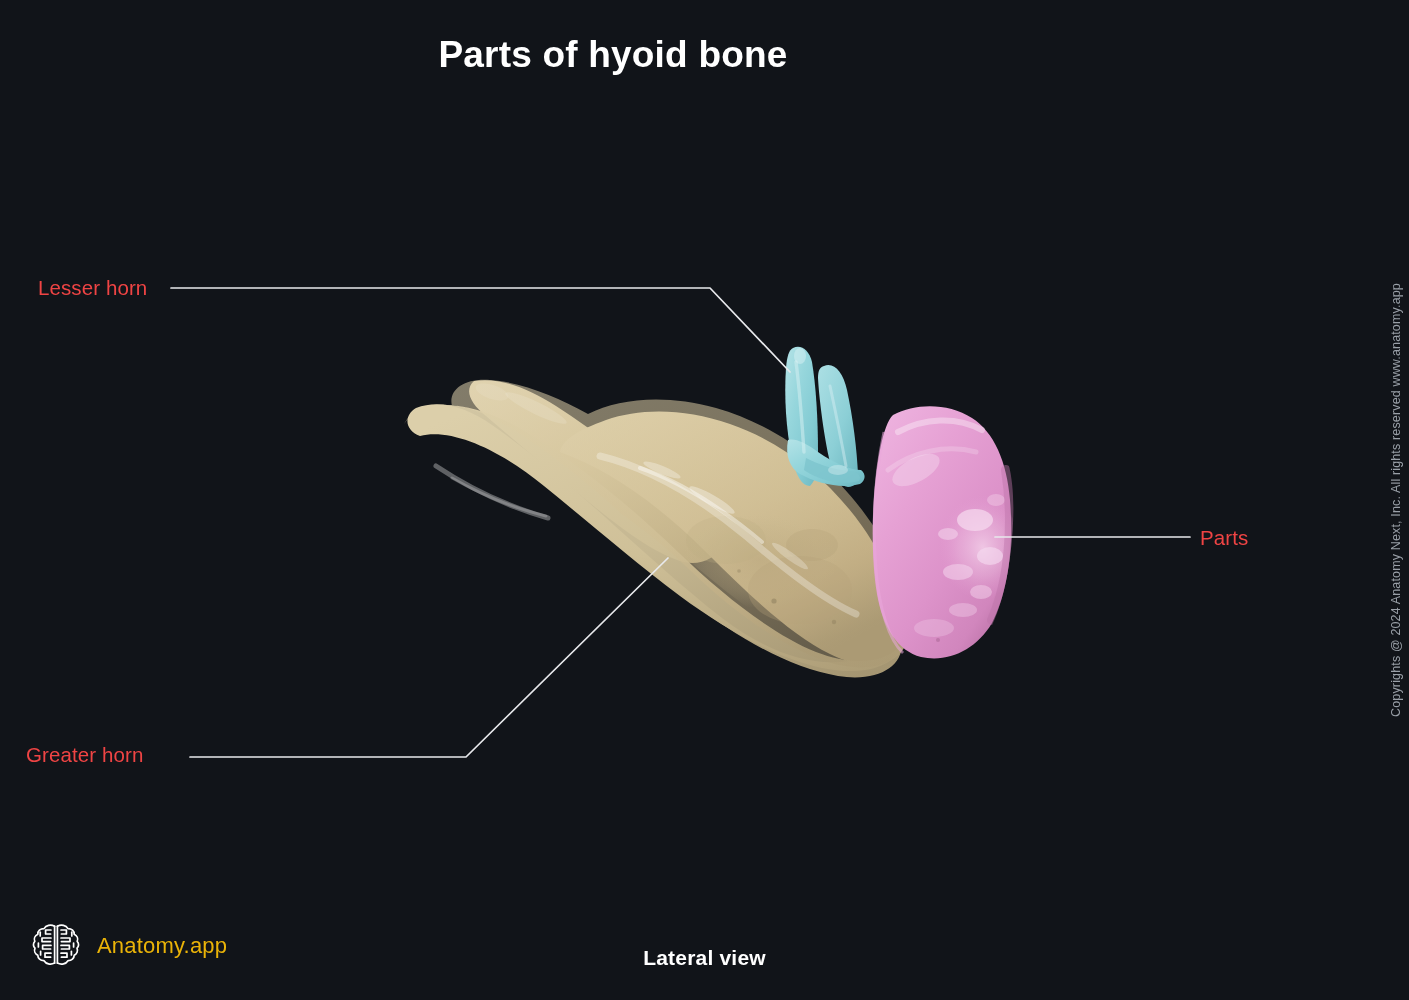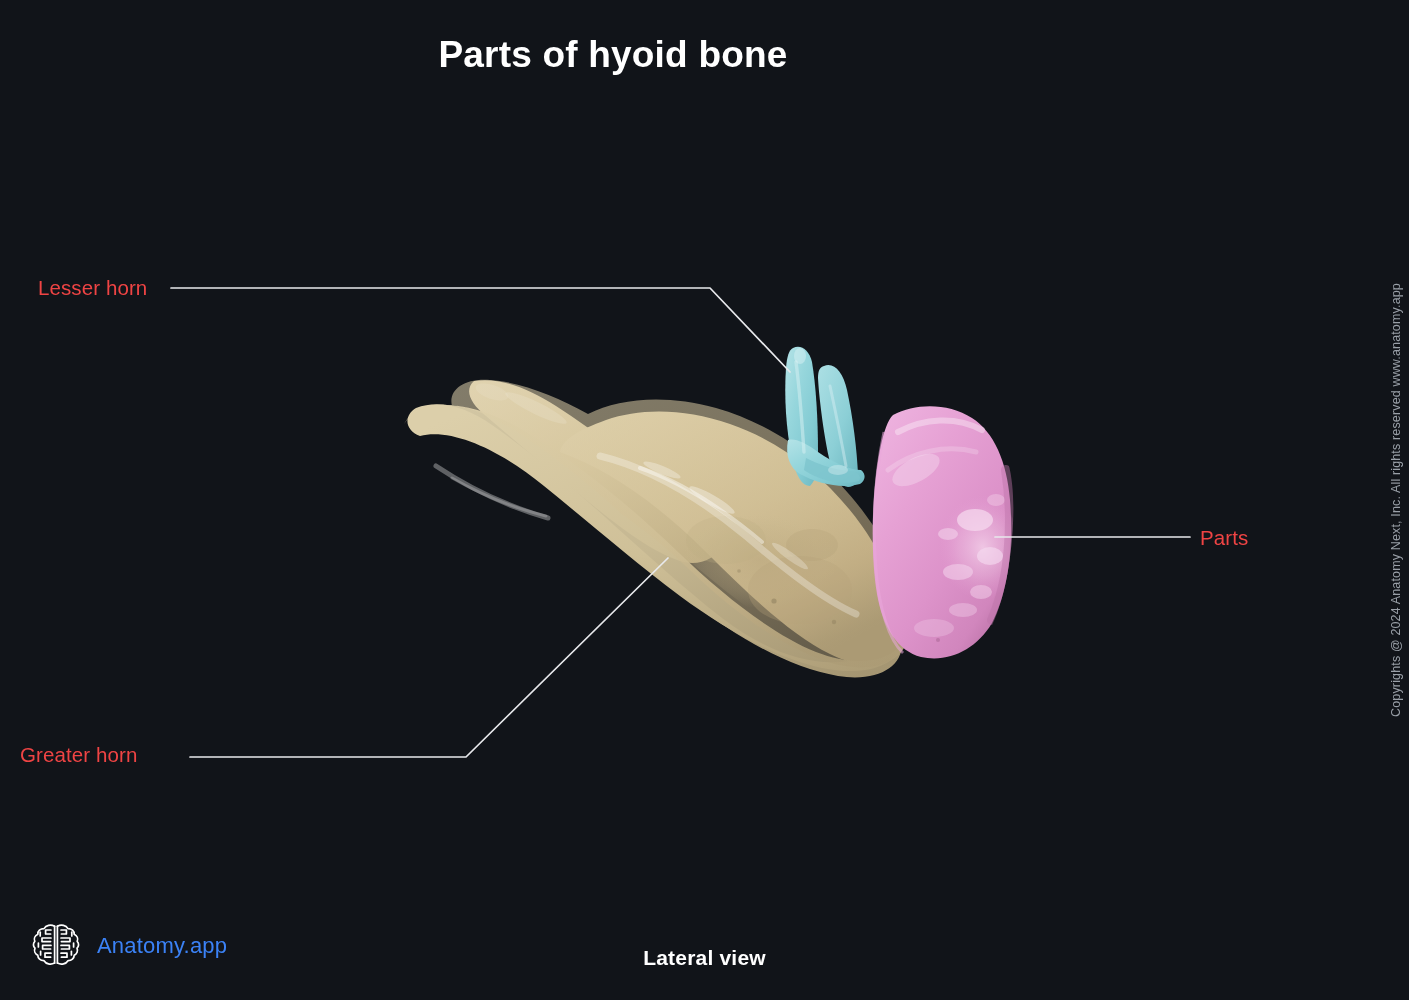--- a/index.html
+++ b/index.html
@@ -34,21 +34,21 @@
   
   .label {
     position: absolute;
     color: #ef4444;
     font-size: 20.5px;
     font-weight: 500;
     white-space: nowrap;
     letter-spacing: 0.1px;
   }
   #label-lesser-horn { left: 38px;  top: 276px; }
-  #label-greater-horn{ left: 20px;  top: 743px; }
+  #label-greater-horn{ left: 26px;  top: 743px; }
   #label-body        { left: 1200px; top: 526px; }
 
   
   #art, #leaders {
     position: absolute;
     left: 0; top: 0;
     width: 1409px;
     height: 1000px;
   }
   #leaders { pointer-events: none; }
@@ -56,21 +56,21 @@
   
   #brand {
     position: absolute;
     left: 30px;
     bottom: 28px;
     display: flex;
     align-items: center;
     gap: 15px;
   }
   #brand-name {
-    color: #3b82f6;
+    color: #eab308;
     font-size: 22px;
     font-weight: 400;
     letter-spacing: 0.2px;
   }
   #view-caption {
     position: absolute;
     bottom: 30px;
     left: 0;
     width: 1409px;
     text-align: center;

